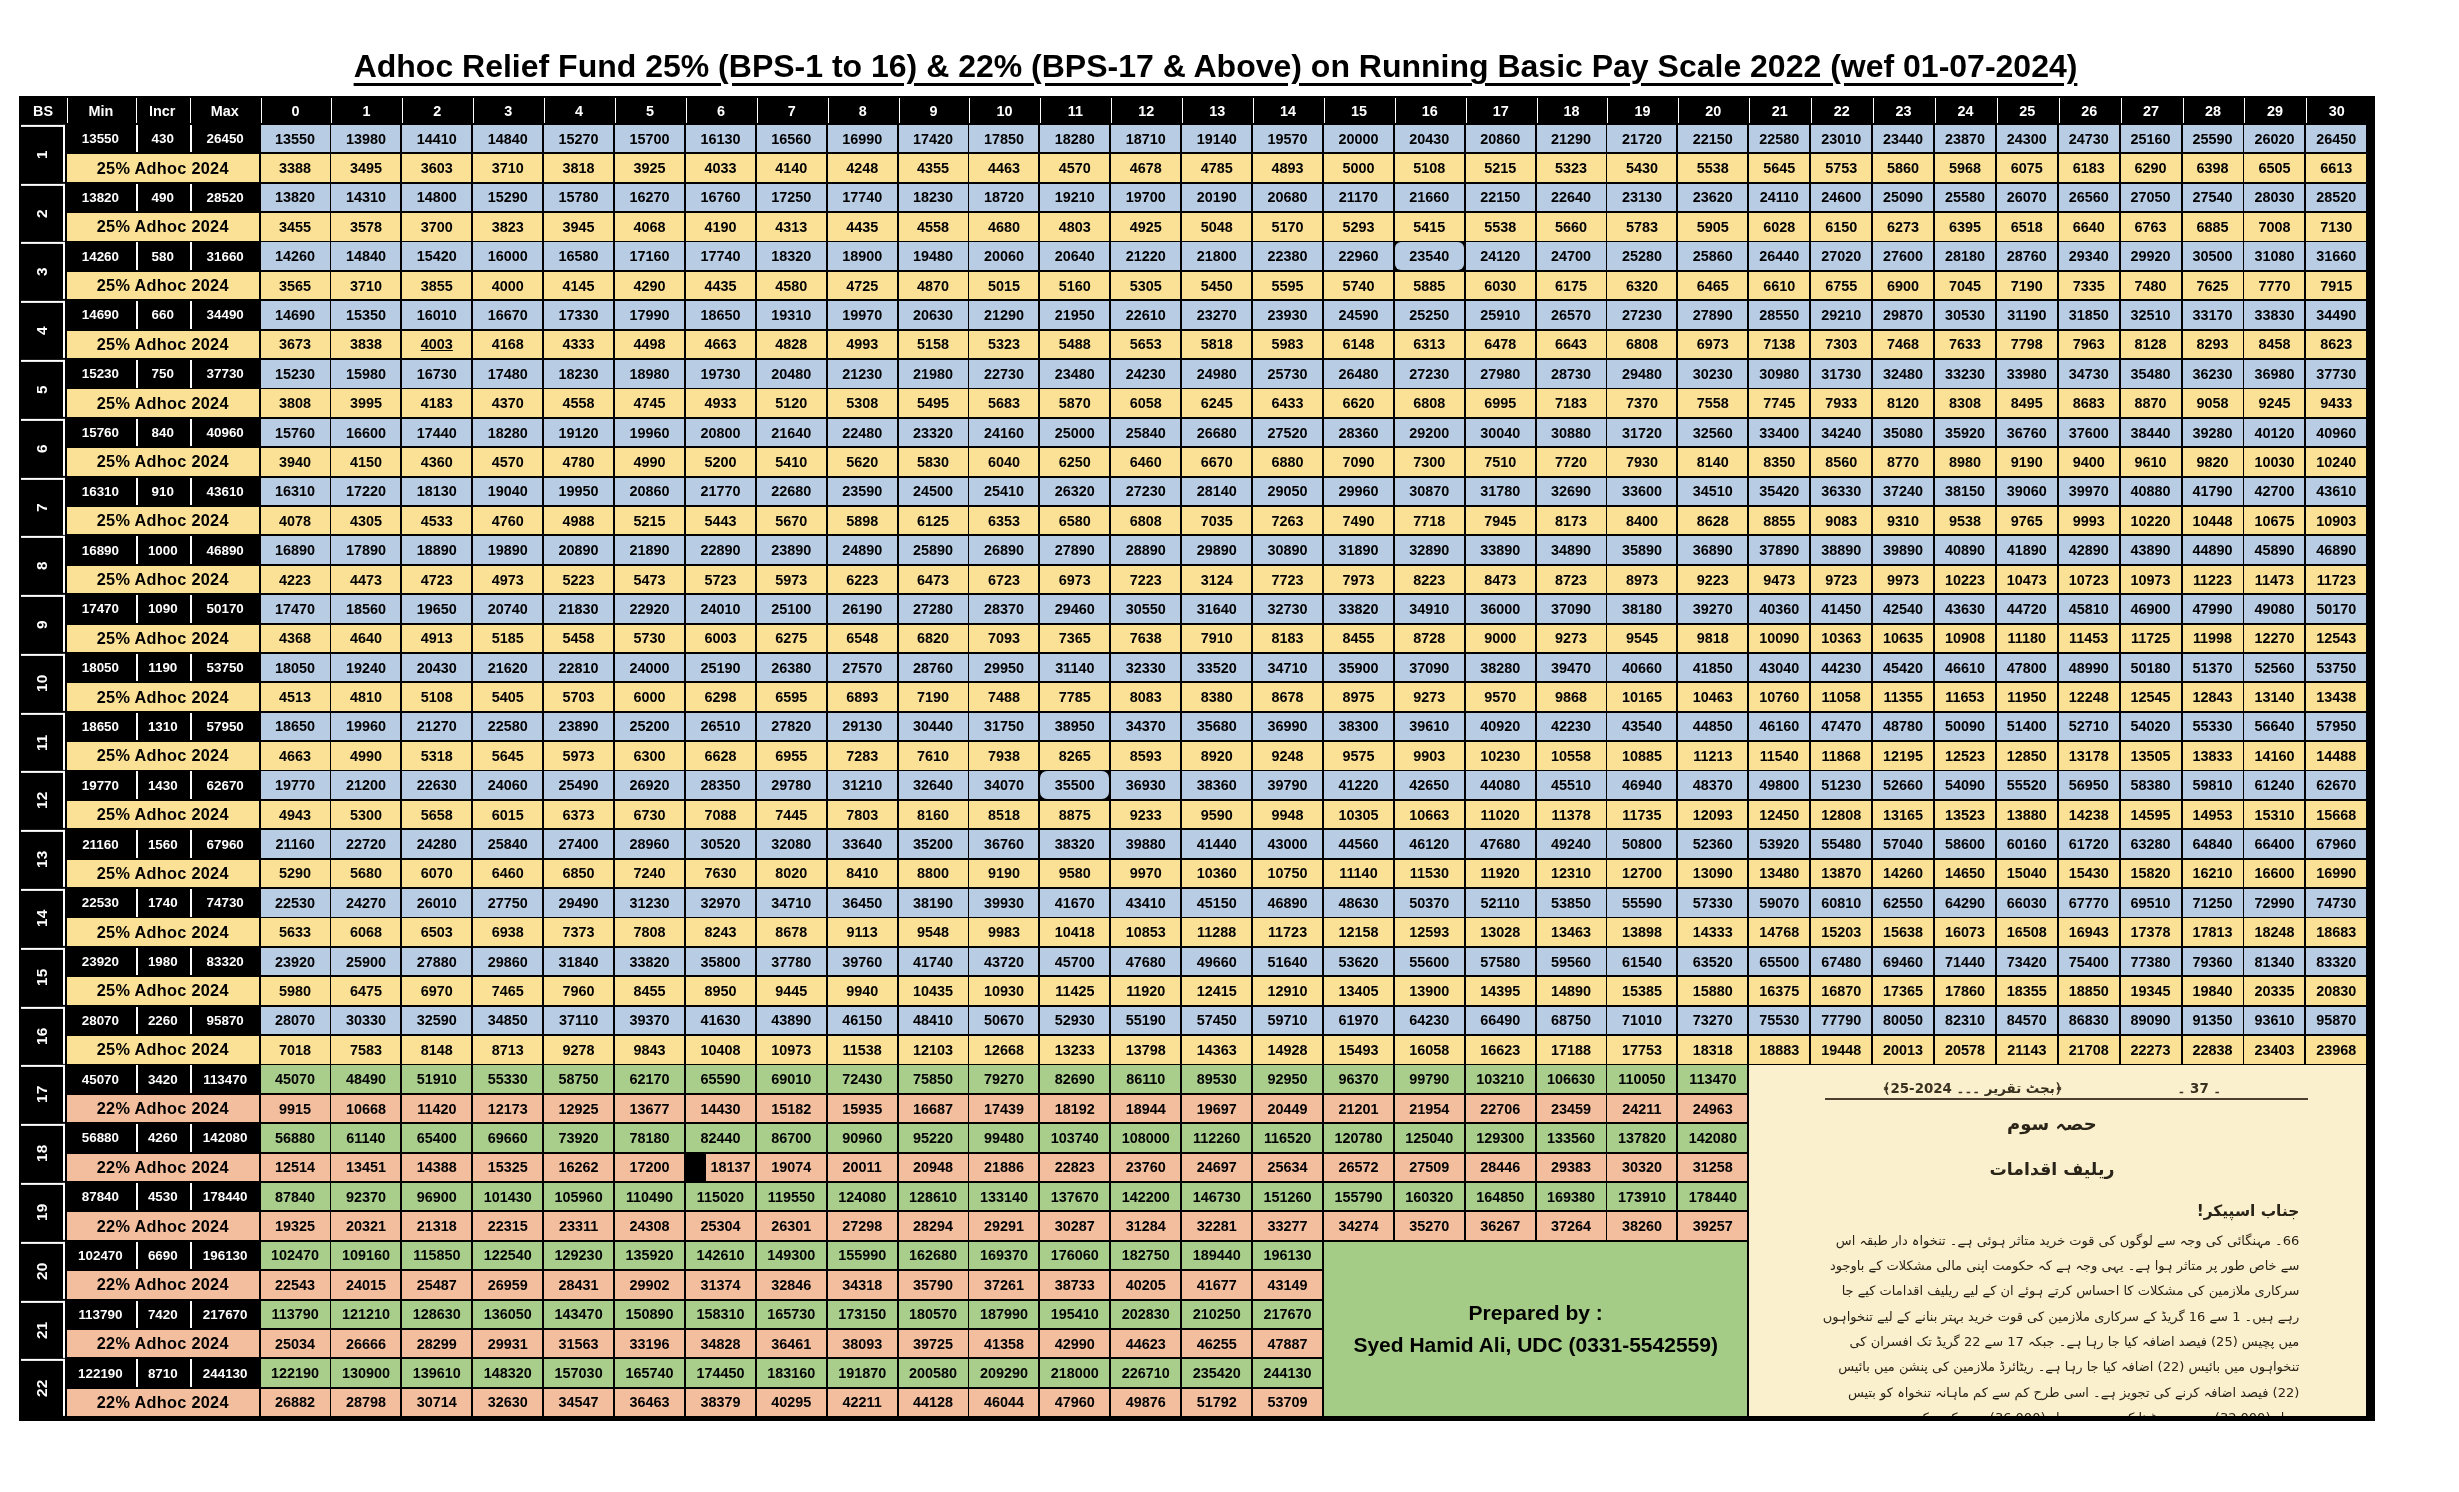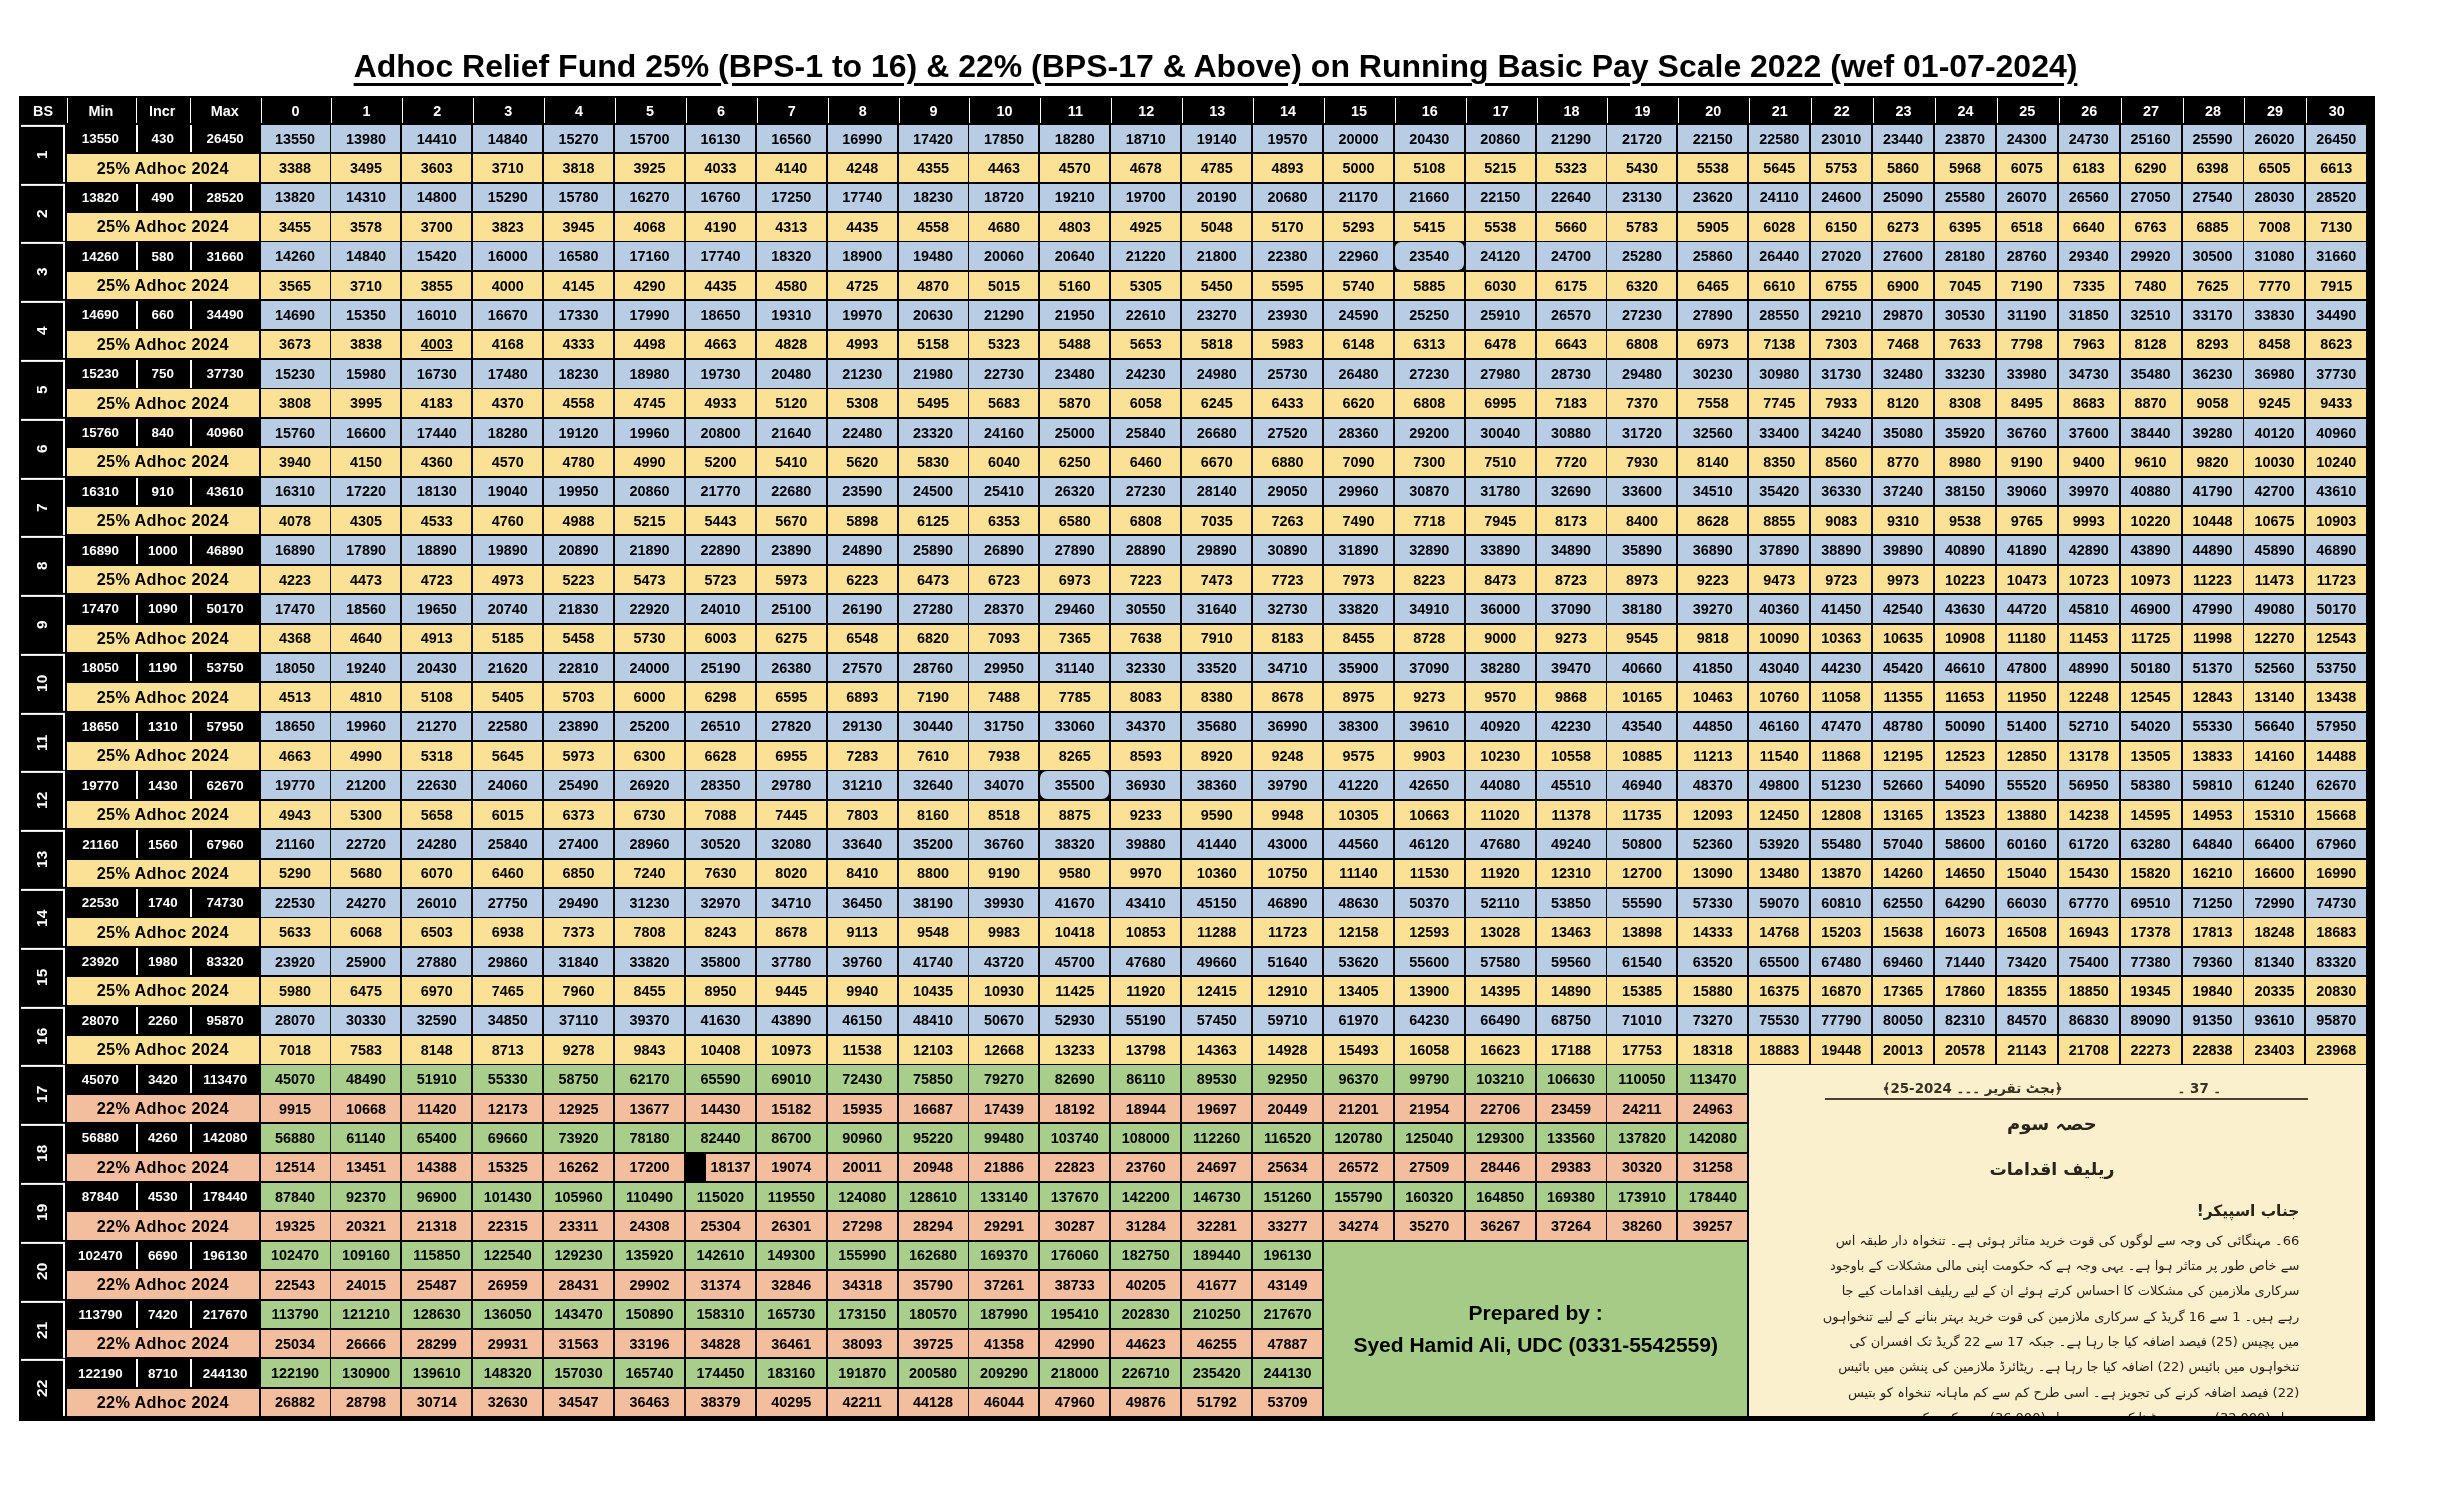--- a/index.html
+++ b/index.html
@@ -617,21 +617,21 @@
     <div class="c wheat" style="grid-area: 17 / 8;">4973</div>
     <div class="c wheat" style="grid-area: 17 / 9;">5223</div>
     <div class="c wheat" style="grid-area: 17 / 10;">5473</div>
     <div class="c wheat" style="grid-area: 17 / 11;">5723</div>
     <div class="c wheat" style="grid-area: 17 / 12;">5973</div>
     <div class="c wheat" style="grid-area: 17 / 13;">6223</div>
     <div class="c wheat" style="grid-area: 17 / 14;">6473</div>
     <div class="c wheat" style="grid-area: 17 / 15;">6723</div>
     <div class="c wheat" style="grid-area: 17 / 16;">6973</div>
     <div class="c wheat" style="grid-area: 17 / 17;">7223</div>
-    <div class="c wheat" style="grid-area: 17 / 18;">7473</div>
+    <div class="c wheat" style="grid-area: 17 / 18;">3124</div>
     <div class="c wheat" style="grid-area: 17 / 19;">7723</div>
     <div class="c wheat" style="grid-area: 17 / 20;">7973</div>
     <div class="c wheat" style="grid-area: 17 / 21;">8223</div>
     <div class="c wheat" style="grid-area: 17 / 22;">8473</div>
     <div class="c wheat" style="grid-area: 17 / 23;">8723</div>
     <div class="c wheat" style="grid-area: 17 / 24;">8973</div>
     <div class="c wheat" style="grid-area: 17 / 25;">9223</div>
     <div class="c wheat" style="grid-area: 17 / 26;">9473</div>
     <div class="c wheat" style="grid-area: 17 / 27;">9723</div>
     <div class="c wheat" style="grid-area: 17 / 28;">9973</div>
@@ -785,21 +785,21 @@
     <div class="c blue" style="grid-area: 22 / 6;">19960</div>
     <div class="c blue" style="grid-area: 22 / 7;">21270</div>
     <div class="c blue" style="grid-area: 22 / 8;">22580</div>
     <div class="c blue" style="grid-area: 22 / 9;">23890</div>
     <div class="c blue" style="grid-area: 22 / 10;">25200</div>
     <div class="c blue" style="grid-area: 22 / 11;">26510</div>
     <div class="c blue" style="grid-area: 22 / 12;">27820</div>
     <div class="c blue" style="grid-area: 22 / 13;">29130</div>
     <div class="c blue" style="grid-area: 22 / 14;">30440</div>
     <div class="c blue" style="grid-area: 22 / 15;">31750</div>
-    <div class="c blue" style="grid-area: 22 / 16;">33060</div>
+    <div class="c blue" style="grid-area: 22 / 16;">38950</div>
     <div class="c blue" style="grid-area: 22 / 17;">34370</div>
     <div class="c blue" style="grid-area: 22 / 18;">35680</div>
     <div class="c blue" style="grid-area: 22 / 19;">36990</div>
     <div class="c blue" style="grid-area: 22 / 20;">38300</div>
     <div class="c blue" style="grid-area: 22 / 21;">39610</div>
     <div class="c blue" style="grid-area: 22 / 22;">40920</div>
     <div class="c blue" style="grid-area: 22 / 23;">42230</div>
     <div class="c blue" style="grid-area: 22 / 24;">43540</div>
     <div class="c blue" style="grid-area: 22 / 25;">44850</div>
     <div class="c blue" style="grid-area: 22 / 26;">46160</div>

